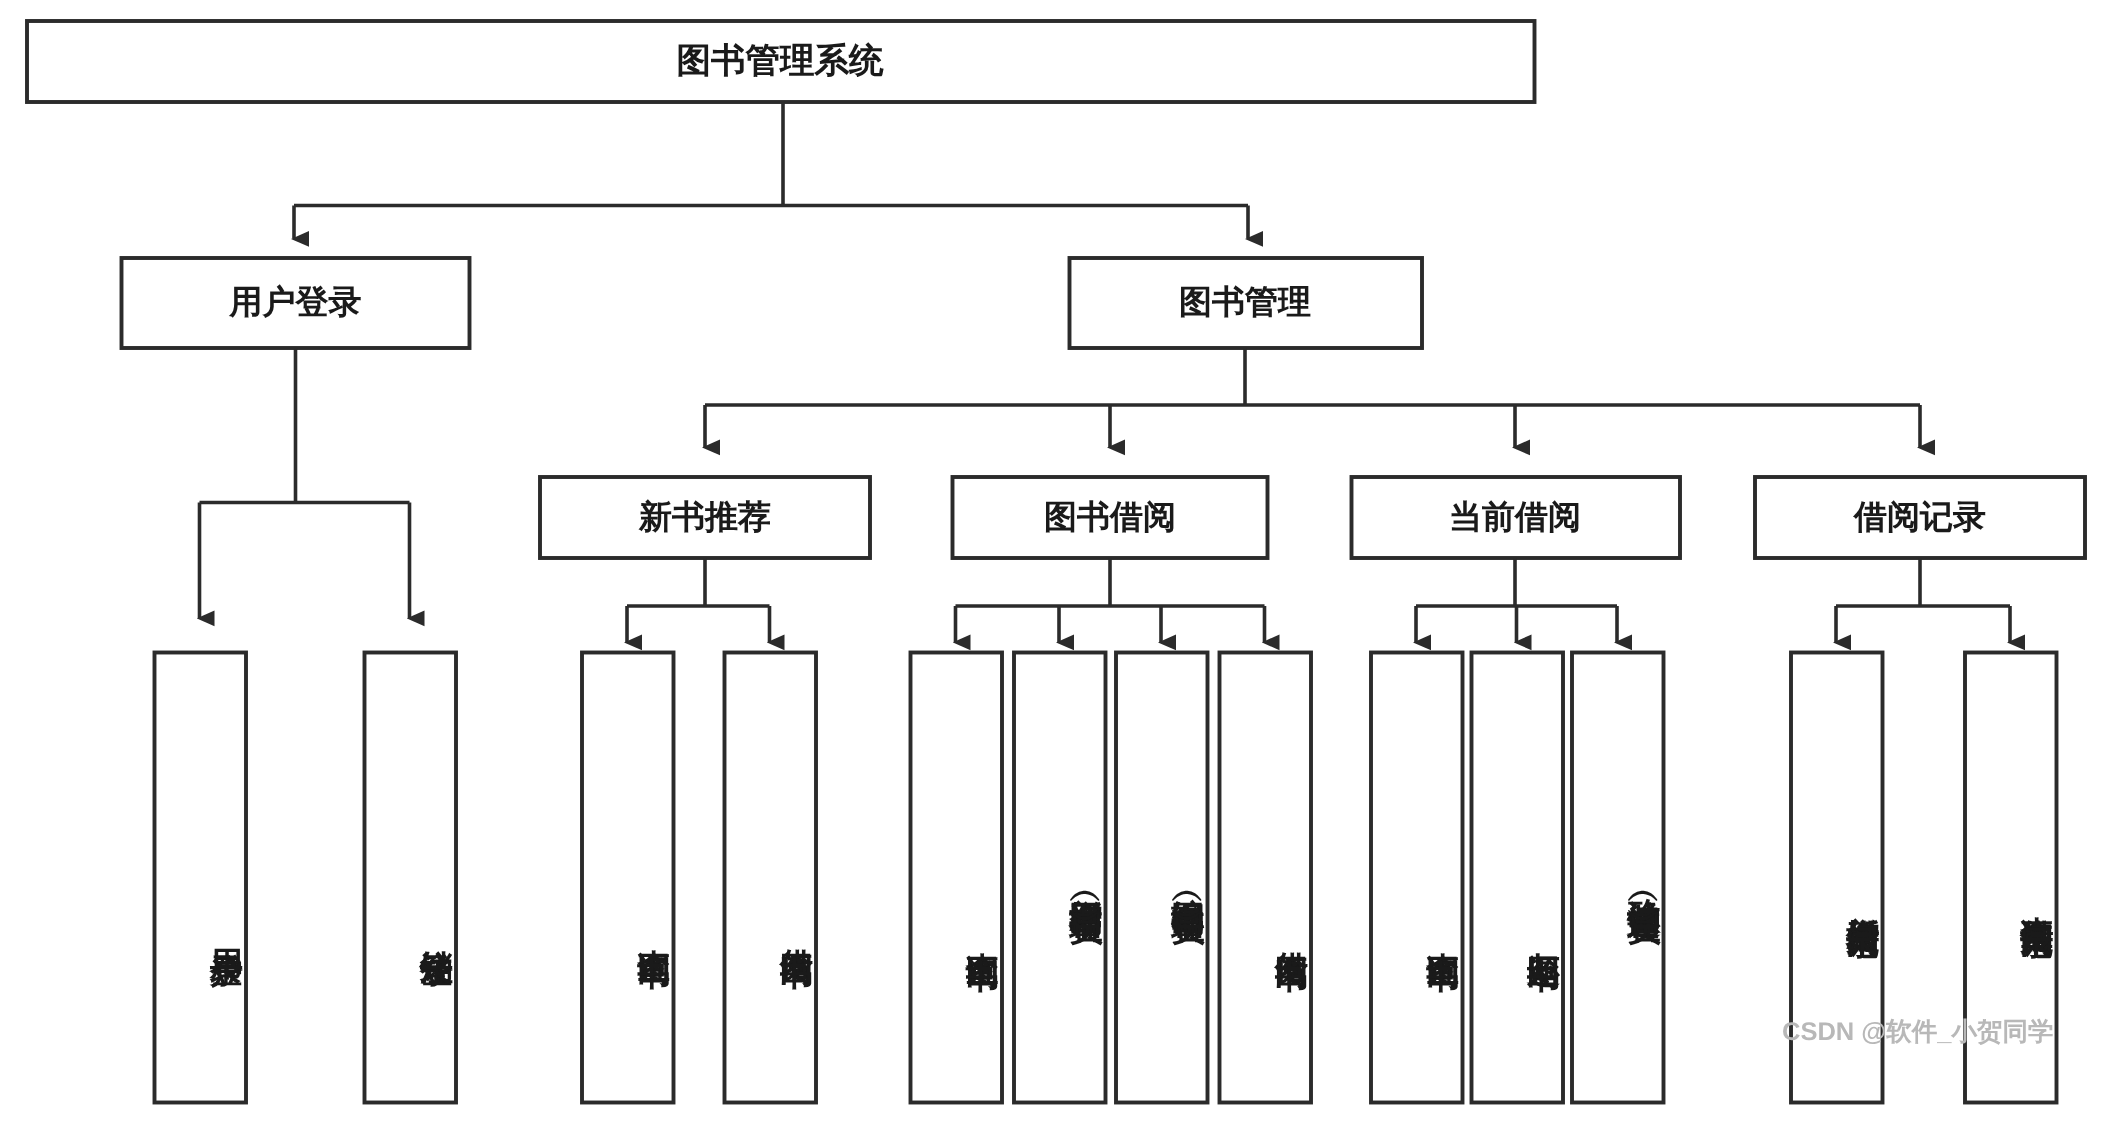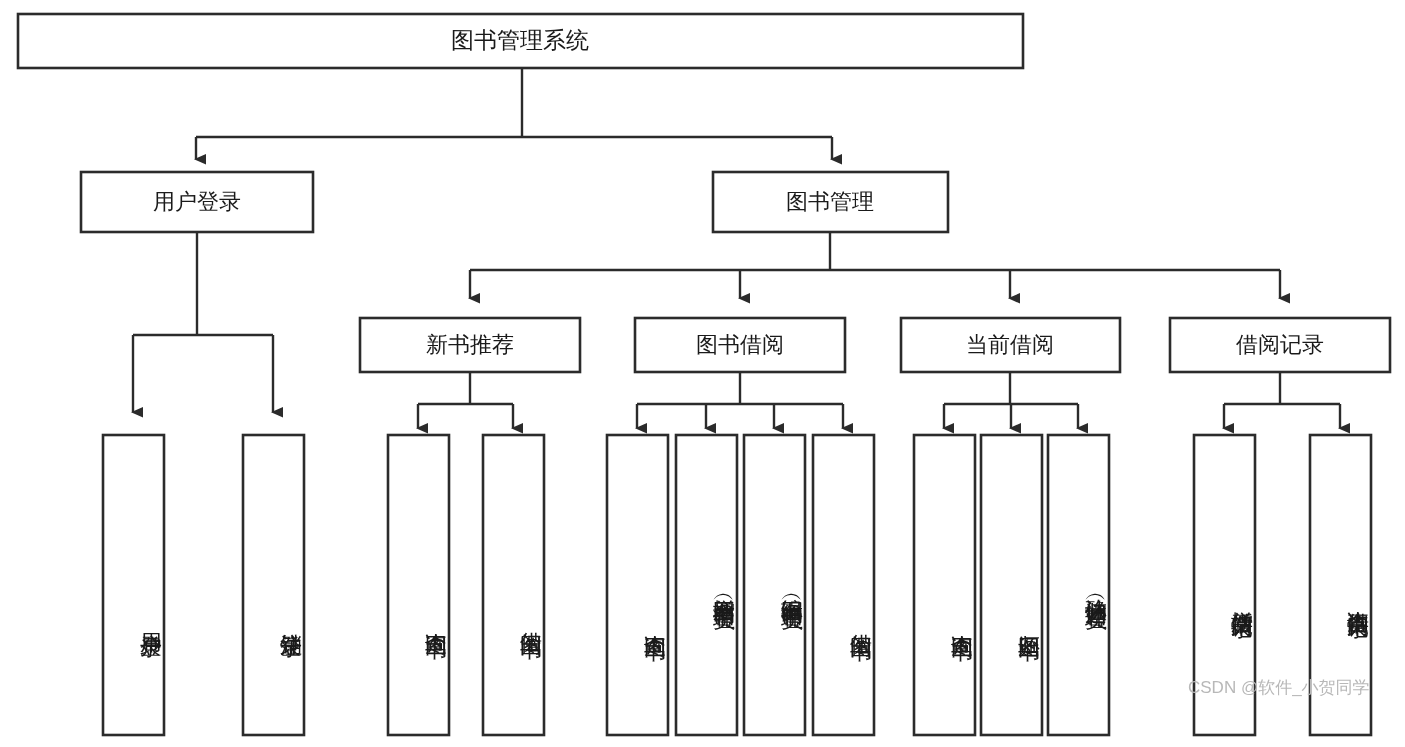--- a/index.html
+++ b/index.html
@@ -11,20 +11,21 @@
     width: 1405px;
     height: 747px;
     font-family: "Liberation Sans", "DejaVu Sans", sans-serif;
     overflow: hidden;
     position: relative;
   }
   #diagram-root {
     position: relative;
     width: 1405px;
     height: 747px;
+    font-weight: bold;
   }
   svg#tree-svg {
     position: absolute;
     left: 0;
     top: 0;
     width: 1405px;
     height: 747px;
   }
   .node-box {
     fill: #ffffff;

